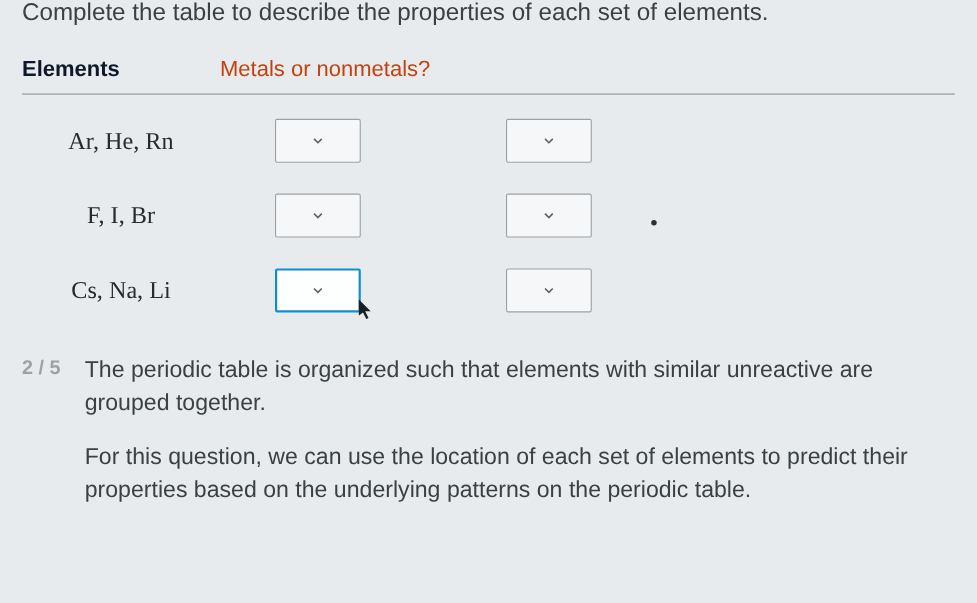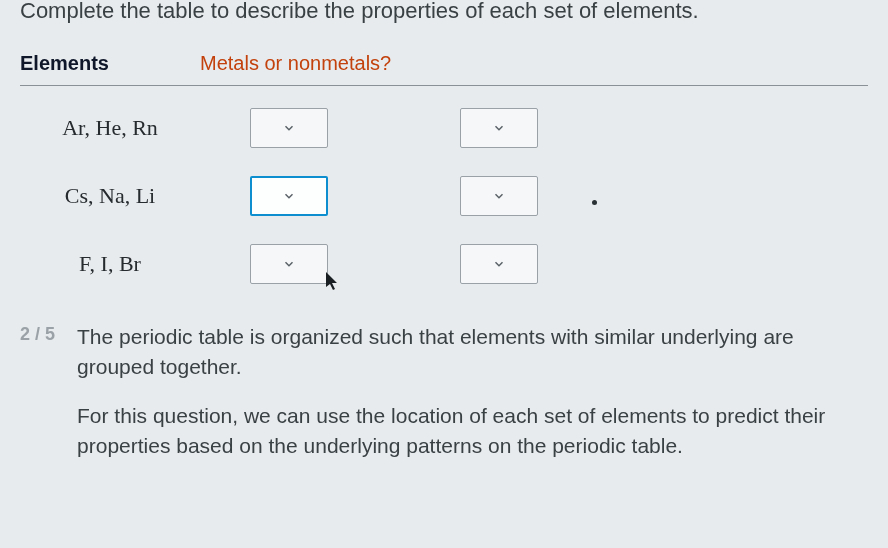--- a/index.html
+++ b/index.html
@@ -168,20 +168,42 @@
         <span class="chevron">
           <svg viewBox="0 0 24 24" fill="none" stroke="#5a6268" stroke-width="2.5">
               <polyline points="6 9 12 15 18 9"></polyline>
             </svg>
         </span>
       </div>
     </div>
   </div>
 
   <div class="data-row">
+    <div class="element-label">F, I, Br</div>
+    <div class="dropdown-cell-a">
+      <div class="dropdown">
+        <span class="chevron">
+          <svg viewBox="0 0 24 24" fill="none" stroke="#5a6268" stroke-width="2.5">
+              <polyline points="6 9 12 15 18 9"></polyline>
+            </svg>
+        </span>
+      </div>
+    </div>
+    <div class="dropdown-cell-b">
+      <div class="dropdown">
+        <span class="chevron">
+          <svg viewBox="0 0 24 24" fill="none" stroke="#5a6268" stroke-width="2.5">
+              <polyline points="6 9 12 15 18 9"></polyline>
+            </svg>
+        </span>
+      </div>
+    </div>
+  </div>
+
+  <div class="data-row">
     <div class="element-label">Cs, Na, Li</div>
     <div class="dropdown-cell-a">
       <div class="dropdown focused">
         <span class="chevron">
           <svg viewBox="0 0 24 24" fill="none" stroke="#5a6268" stroke-width="2.5">
               <polyline points="6 9 12 15 18 9"></polyline>
             </svg>
         </span>
       </div>
     </div>
@@ -189,48 +211,26 @@
       <div class="dropdown">
         <span class="chevron">
           <svg viewBox="0 0 24 24" fill="none" stroke="#5a6268" stroke-width="2.5">
               <polyline points="6 9 12 15 18 9"></polyline>
             </svg>
         </span>
       </div>
     </div>
   </div>
 
-  <div class="data-row">
-    <div class="element-label">F, I, Br</div>
-    <div class="dropdown-cell-a">
-      <div class="dropdown">
-        <span class="chevron">
-          <svg viewBox="0 0 24 24" fill="none" stroke="#5a6268" stroke-width="2.5">
-              <polyline points="6 9 12 15 18 9"></polyline>
-            </svg>
-        </span>
-      </div>
-    </div>
-    <div class="dropdown-cell-b">
-      <div class="dropdown">
-        <span class="chevron">
-          <svg viewBox="0 0 24 24" fill="none" stroke="#5a6268" stroke-width="2.5">
-              <polyline points="6 9 12 15 18 9"></polyline>
-            </svg>
-        </span>
-      </div>
-    </div>
-  </div>
-
 </div>
 
 <div class="hint-block">
   <div class="hint-counter">2 / 5</div>
   <div class="hint-text">
-    <p>The periodic table is organized such that elements with similar underlying are grouped together.</p>
+    <p>The periodic table is organized such that elements with similar unreactive are grouped together.</p>
     <p>For this question, we can use the location of each set of elements to predict their properties based on the underlying patterns on the periodic table.</p>
   </div>
 </div>
 
 <div class="cursor">
   <svg viewBox="0 0 16 20">
       <path d="M0 0 L0 15 L4 12 L7 18 L9 17 L6 11 L11 11 Z" fill="#1a1f23"></path>
     </svg>
 </div>
 <div class="dot"></div>

